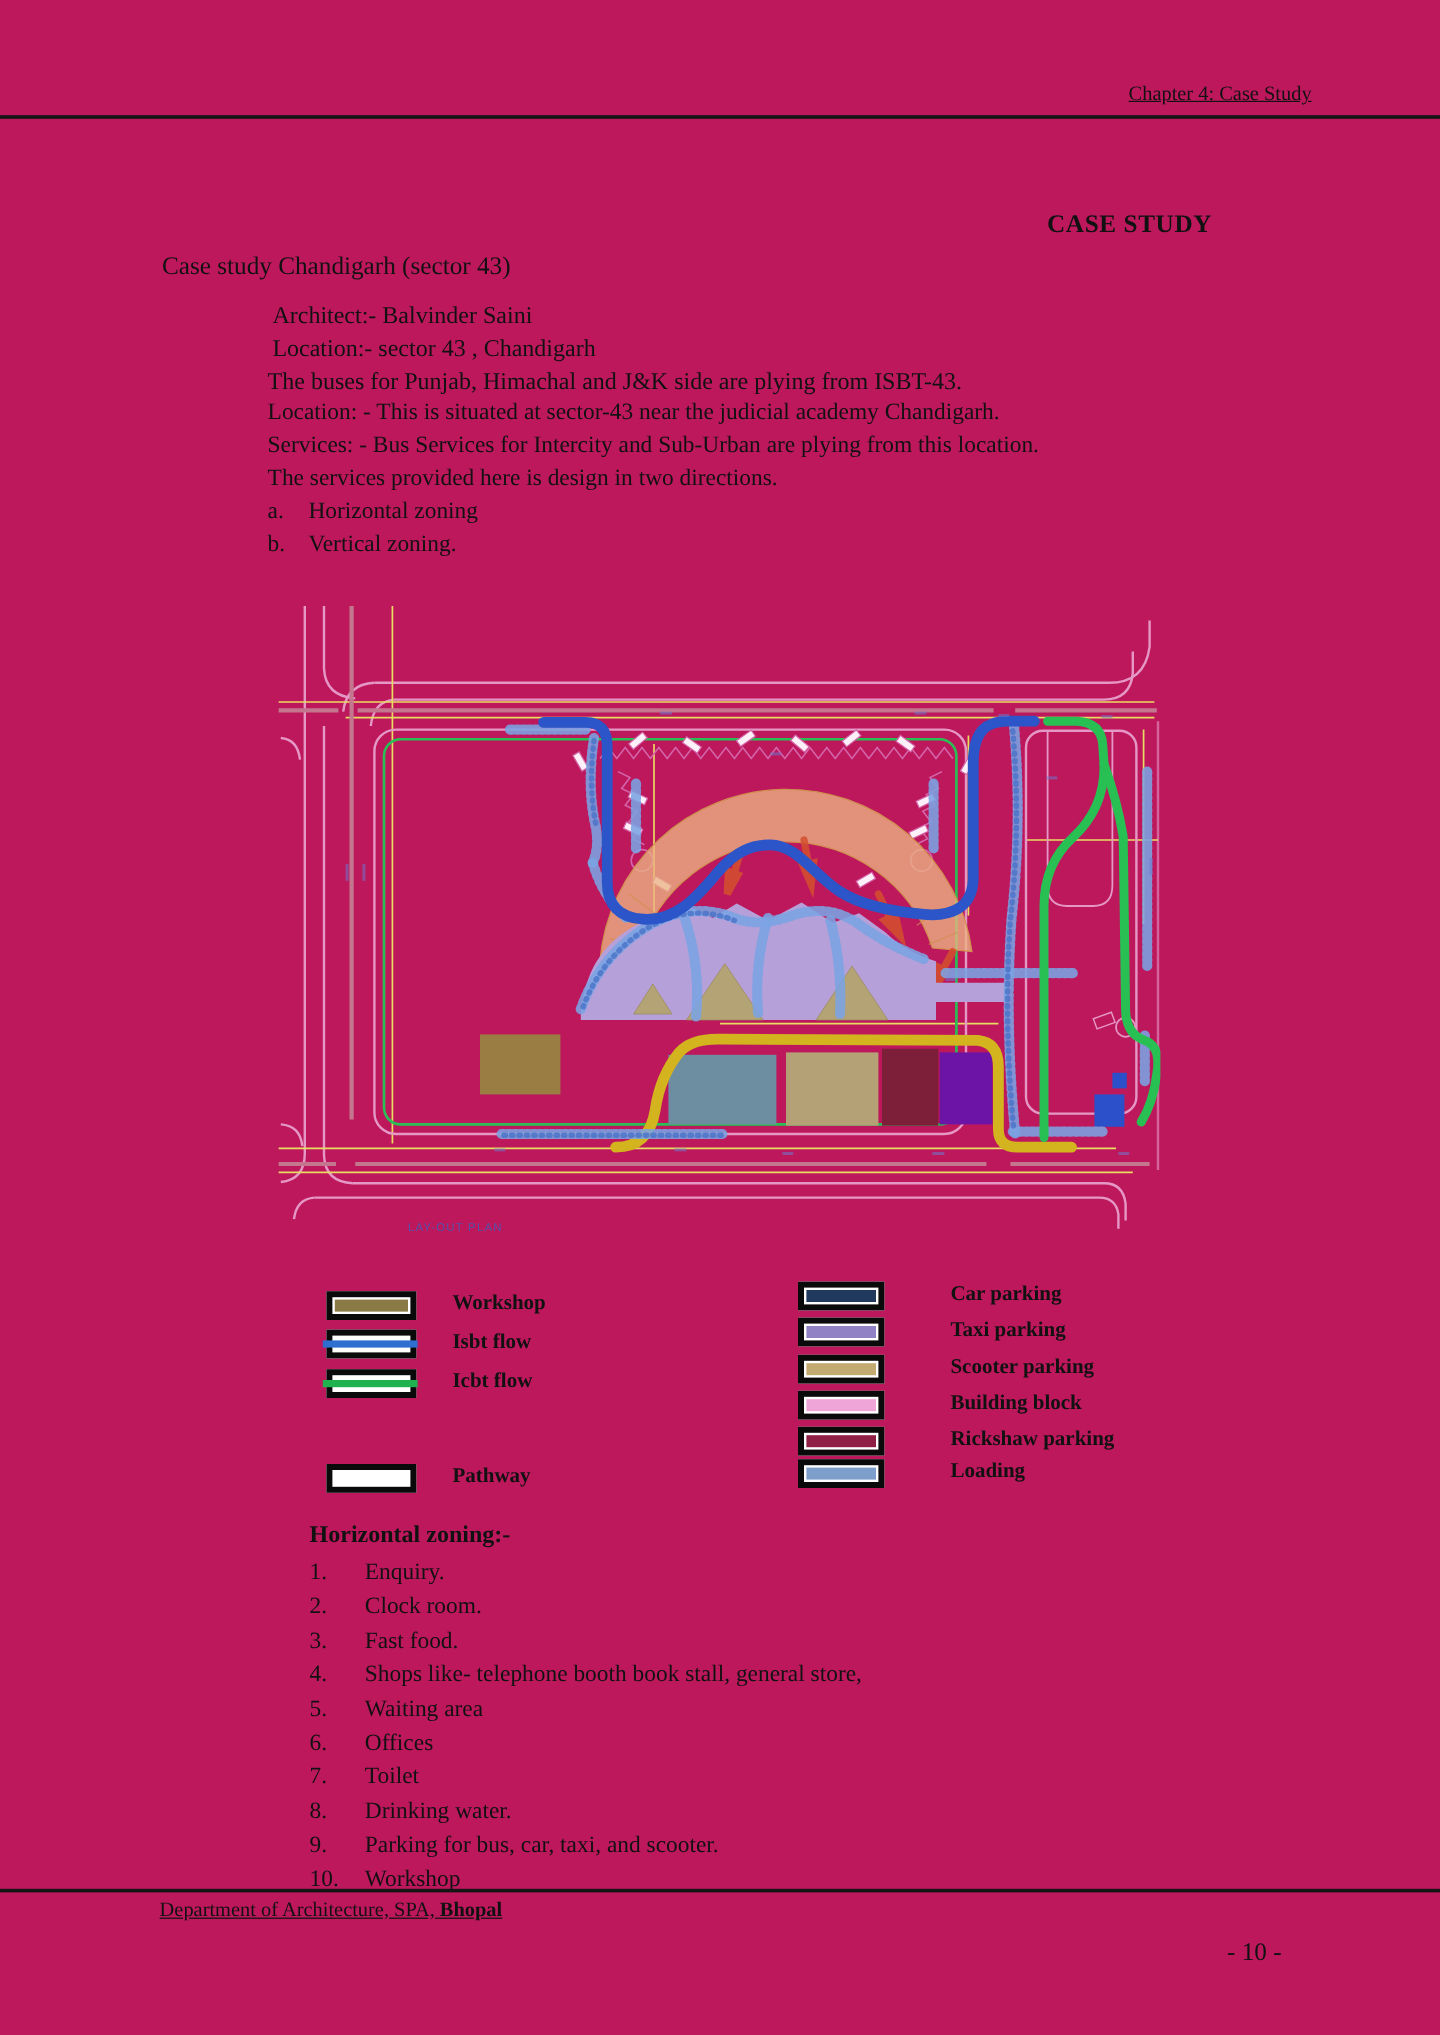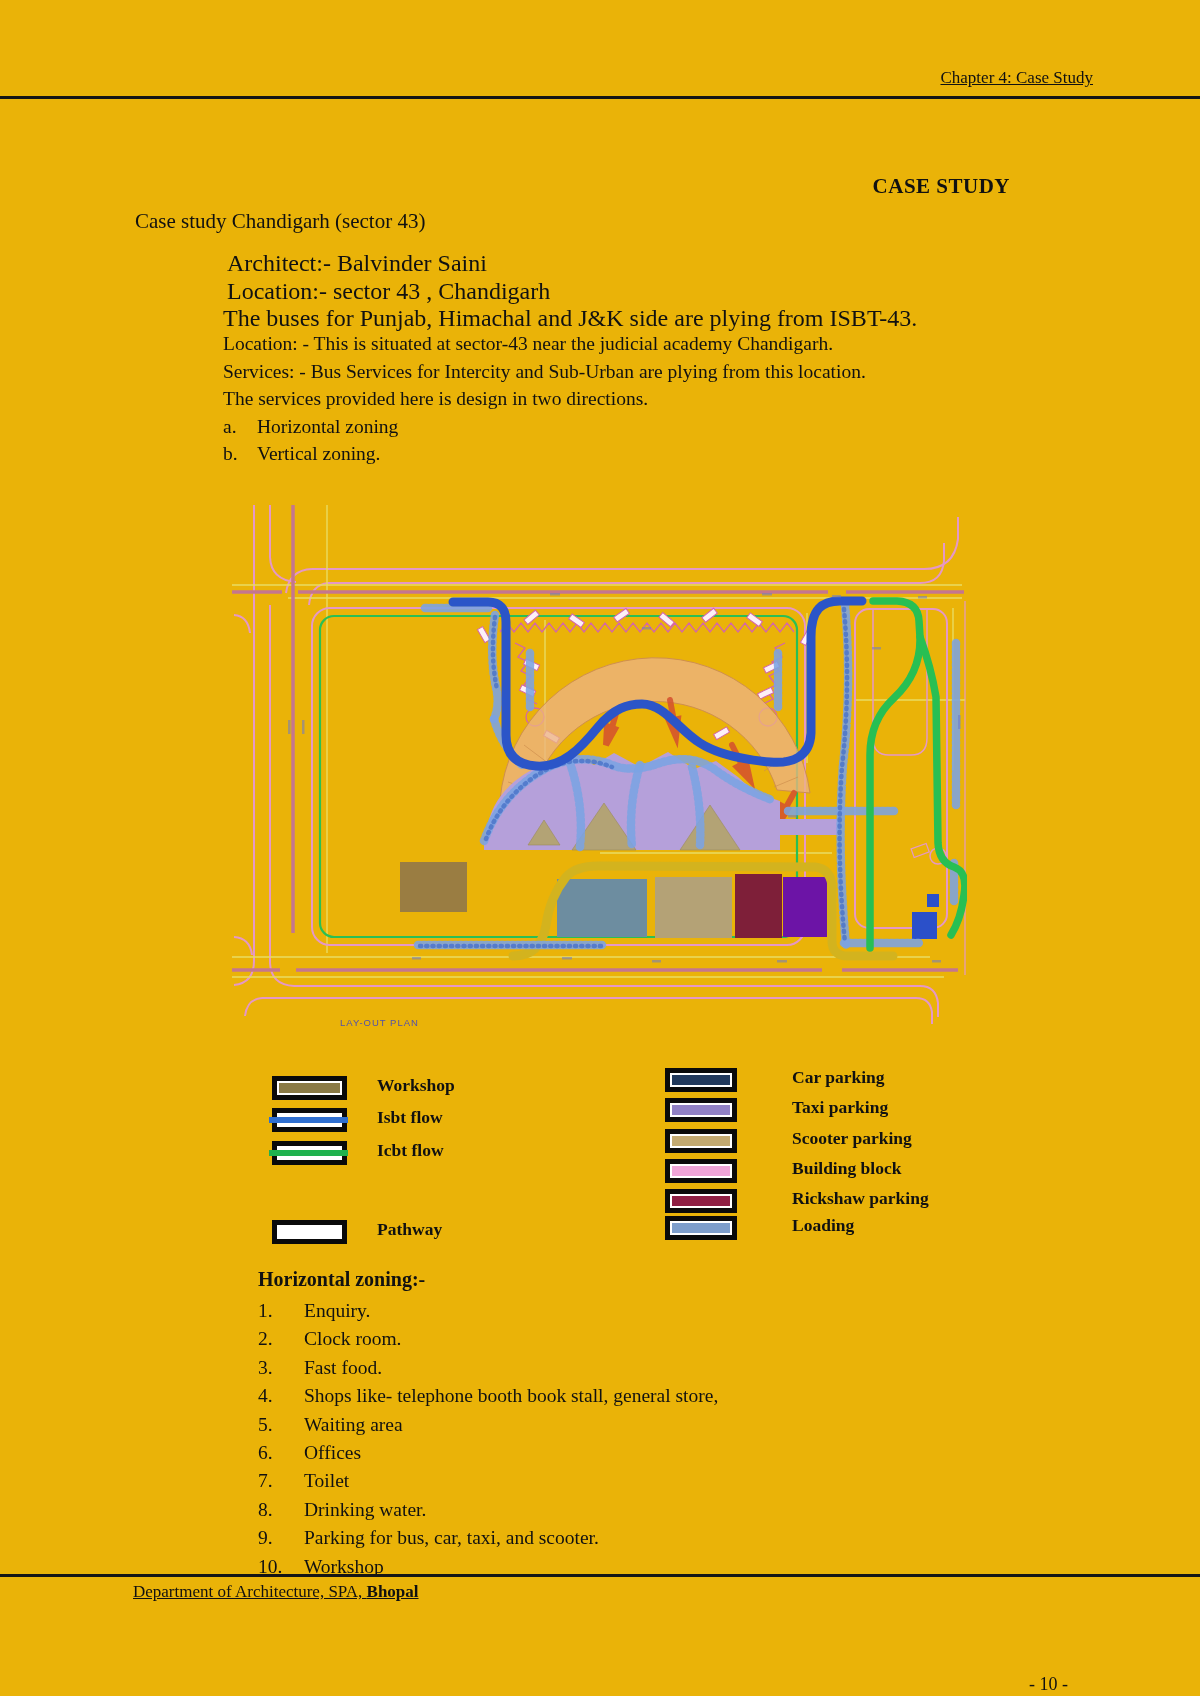--- a/index.html
+++ b/index.html
@@ -1,27 +1,27 @@
 <!DOCTYPE html>
 <html><head>
 <meta charset="utf-8">
 <style>
   html,body{margin:0;padding:0;background:#888;}
   .page{
-    position:relative;width:1200px;height:1696px;background:#eab308;
+    position:relative;width:1200px;height:1696px;background:#be185d;
     margin:0 auto;font-family:"Liberation Serif","DejaVu Serif",serif;color:#111;
     overflow:hidden;
   }
   .hdr{position:absolute;top:68px;right:107px;font-size:17px;text-decoration:underline;}
   .rule{position:absolute;left:0;width:100%;height:3px;background:#151515;}
   .rule-top{top:96px;}
   .rule-bot{top:1574px;}
   .title{position:absolute;top:174px;right:190px;font-size:21px;font-weight:bold;letter-spacing:.5px;}
   .subtitle{position:absolute;left:135px;top:209px;font-size:21px;}
-  .intro{position:absolute;left:223px;top:250px;font-size:24px;line-height:27.5px;}
+  .intro{position:absolute;left:223px;top:250px;font-size:20px;line-height:27.5px;}
   .intro .ind{padding-left:4px;}
   .details{position:absolute;left:223px;top:330px;font-size:19.5px;line-height:27.5px;}
   .abitem{display:flex;}
   .abitem .mk{width:34px;}
   .mapwrap{position:absolute;left:232px;top:505px;width:735px;height:525px;}
   .caption{position:absolute;left:232px;top:1032px;width:735px;text-align:center;font-size:15.5px;}
   .caption .sc{font-variant:small-caps;letter-spacing:.6px;}
   
   .lrow{position:absolute;display:flex;align-items:flex-start;}
   .lsw{position:relative;display:inline-block;width:65px;height:14px;border:5px solid #0a0a0a;background:#fff;}
@@ -30,21 +30,21 @@
   .llab{margin-left:30px;font-size:17.5px;font-weight:bold;line-height:21px;position:relative;top:-1px;}
   .lrow.rt .lsw{width:62px;height:14px;}
   .lrow.rt .llab{margin-left:55px;}
   
   .zoning{position:absolute;left:258px;top:1268px;font-size:19.5px;}
   .zoning h3{margin:0 0 6px 0;font-size:20px;}
   .zrow{display:flex;line-height:28.4px;}
   .zrow .num{width:46px;}
   .footer-l{position:absolute;left:133px;top:1582px;font-size:17px;text-decoration:underline;}
   .footer-l b{font-weight:bold;}
-  .footer-r{position:absolute;right:132px;top:1674px;font-size:18px;}
+  .footer-r{position:absolute;right:132px;top:1614px;font-size:21px;}
   
   .spk{stroke:#7ba3e2;stroke-width:8.5;fill:none;stroke-dasharray:2 3.2;stroke-linecap:round;opacity:.88;}
   .spk2{stroke:#4872c8;stroke-width:4.5;fill:none;stroke-dasharray:1.2 5;stroke-linecap:round;opacity:.8;}
   .pinkln{stroke:#e598c6;stroke-width:2;fill:none;}
   .busrect{fill:#fdf0f8;stroke:#d465aa;stroke-width:1;}
 </style>
 </head>
 <body>
 
 <div class="page">

